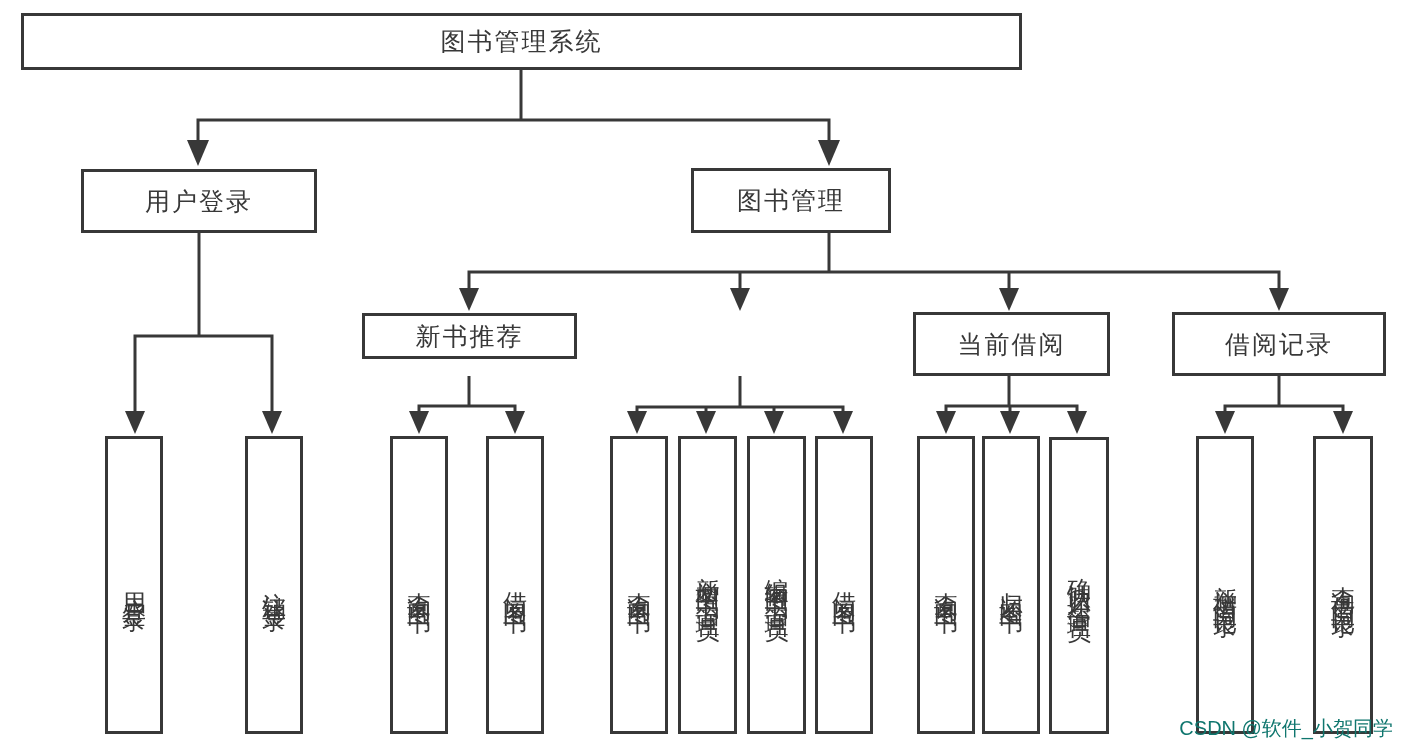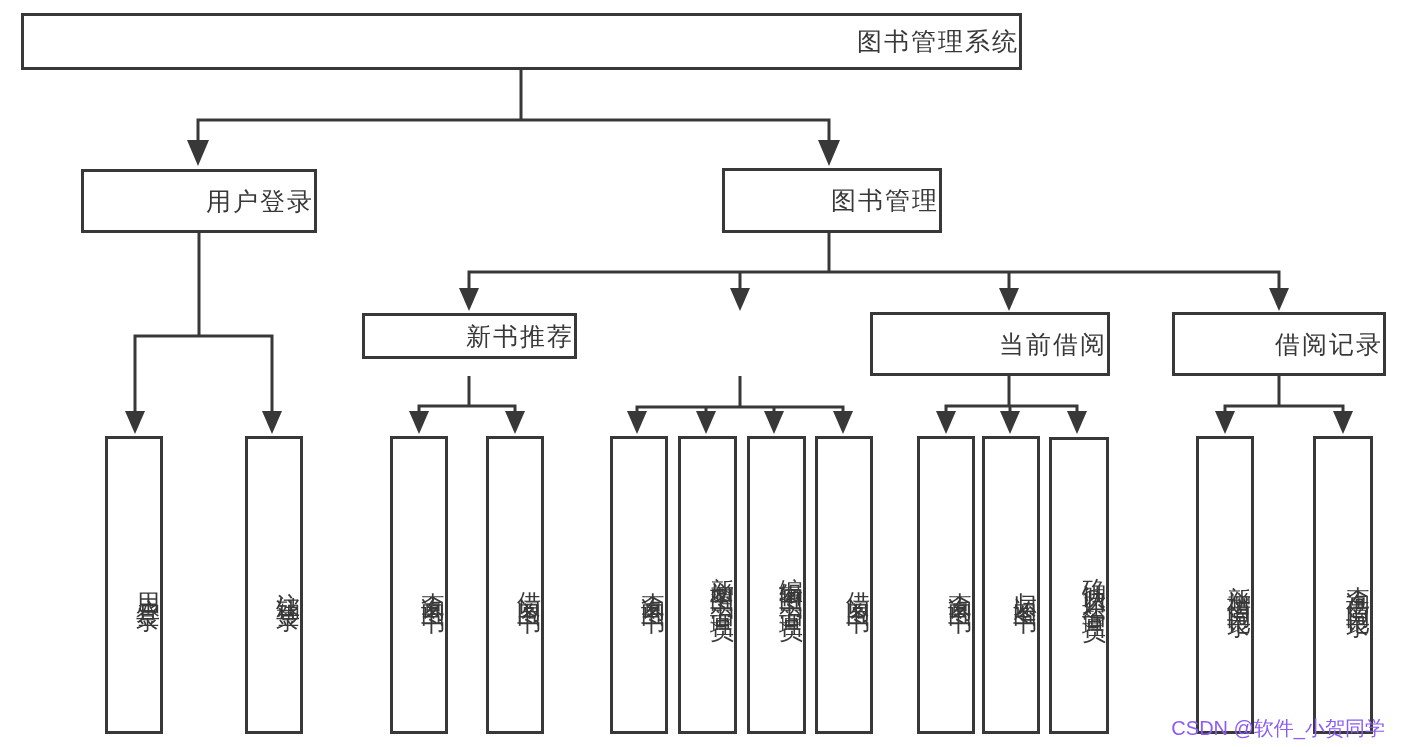--- a/index.html
+++ b/index.html
@@ -24,44 +24,44 @@
     height: 747px;
     z-index: 1;
   }
   .node {
     position: absolute;
     box-sizing: border-box;
     border: 3px solid #383838;
     background: #ffffff;
     display: flex;
     align-items: center;
-    justify-content: flex-end;
+    justify-content: center;
     z-index: 2;
   }
   .hlabel {
     font-size: 25px;
     letter-spacing: 2px;
     color: #383838;
     white-space: nowrap;
   }
   .vlabel {
     writing-mode: vertical-rl;
     text-orientation: mixed;
     font-size: 24px;
     letter-spacing: 6px;
     line-height: 1;
     color: #383838;
     white-space: nowrap;
   }
   #watermark {
     position: absolute;
-    right: 20px;
+    right: 12px;
     bottom: 5px;
     font-size: 20px;
-    color: #8b5cf6;
+    color: #0f766e;
     z-index: 3;
     white-space: nowrap;
     text-align: right;
   }
 </style>
 </head>
 <body>
 
 <div id="stage">
 
@@ -140,28 +140,28 @@
     </g>
   </svg>
 
   <div class="node" style="left:21px; top:13px; width:1001px; height:57px">
     <span class="hlabel">图书管理系统</span>
   </div>
 
   <div class="node" style="left:81px; top:169px; width:236px; height:64px">
     <span class="hlabel">用户登录</span>
   </div>
-  <div class="node" style="left:722px; top:168px; width:220px; height:65px">
+  <div class="node" style="left:691px; top:168px; width:200px; height:65px">
     <span class="hlabel">图书管理</span>
   </div>
 
   <div class="node" style="left:362px; top:313px; width:215px; height:46px">
     <span class="hlabel">新书推荐</span>
   </div>
-  <div class="node" style="left:870px; top:312px; width:240px; height:64px">
+  <div class="node" style="left:913px; top:312px; width:197px; height:64px">
     <span class="hlabel">当前借阅</span>
   </div>
   <div class="node" style="left:1172px; top:312px; width:214px; height:64px">
     <span class="hlabel">借阅记录</span>
   </div>
 
   <div class="node" style="left:105px; top:436px; width:58px; height:298px">
     <span class="vlabel">用户登录</span>
   </div>
   <div class="node" style="left:245px; top:436px; width:58px; height:298px">

